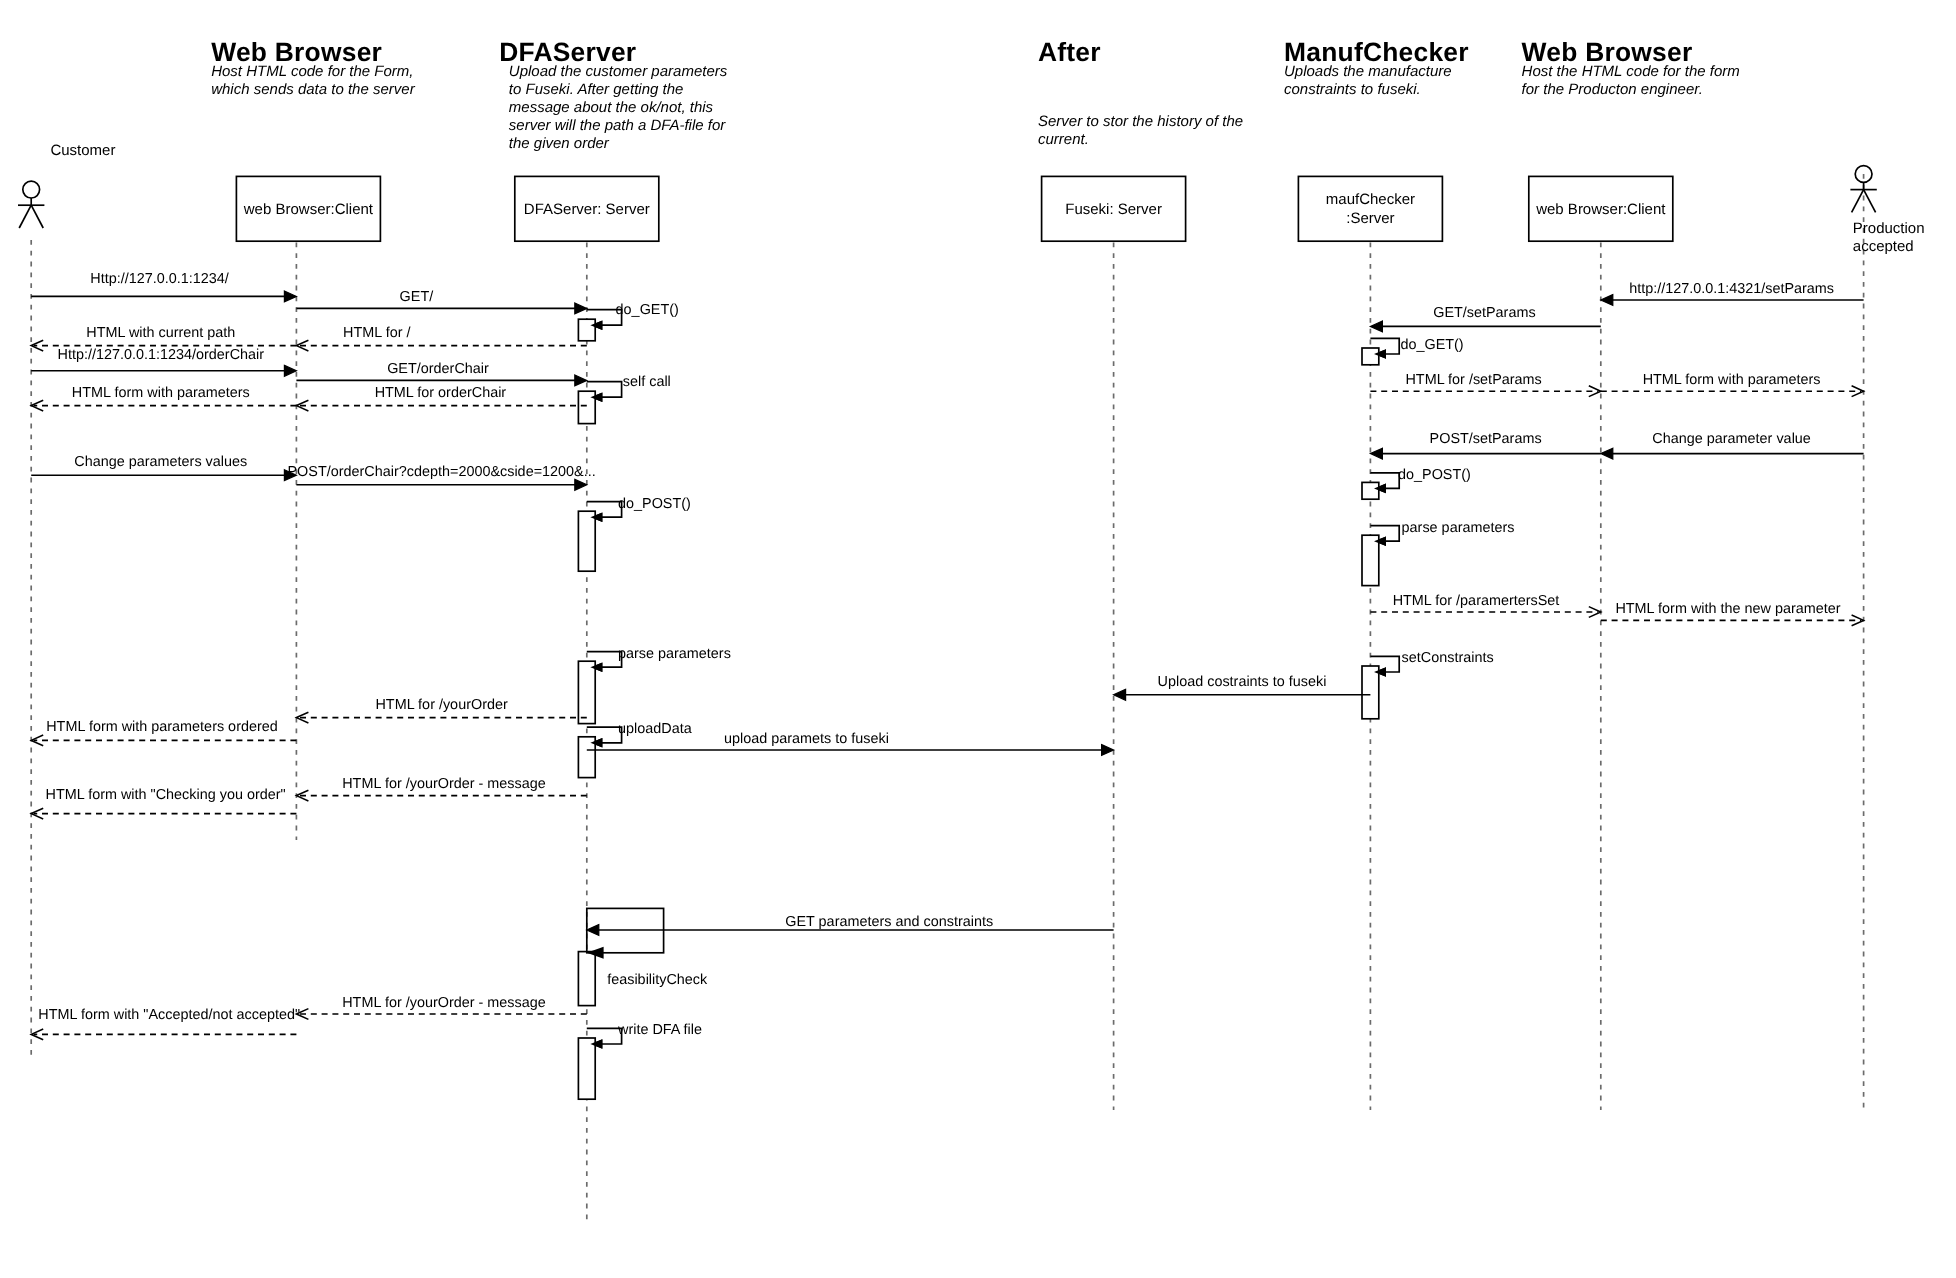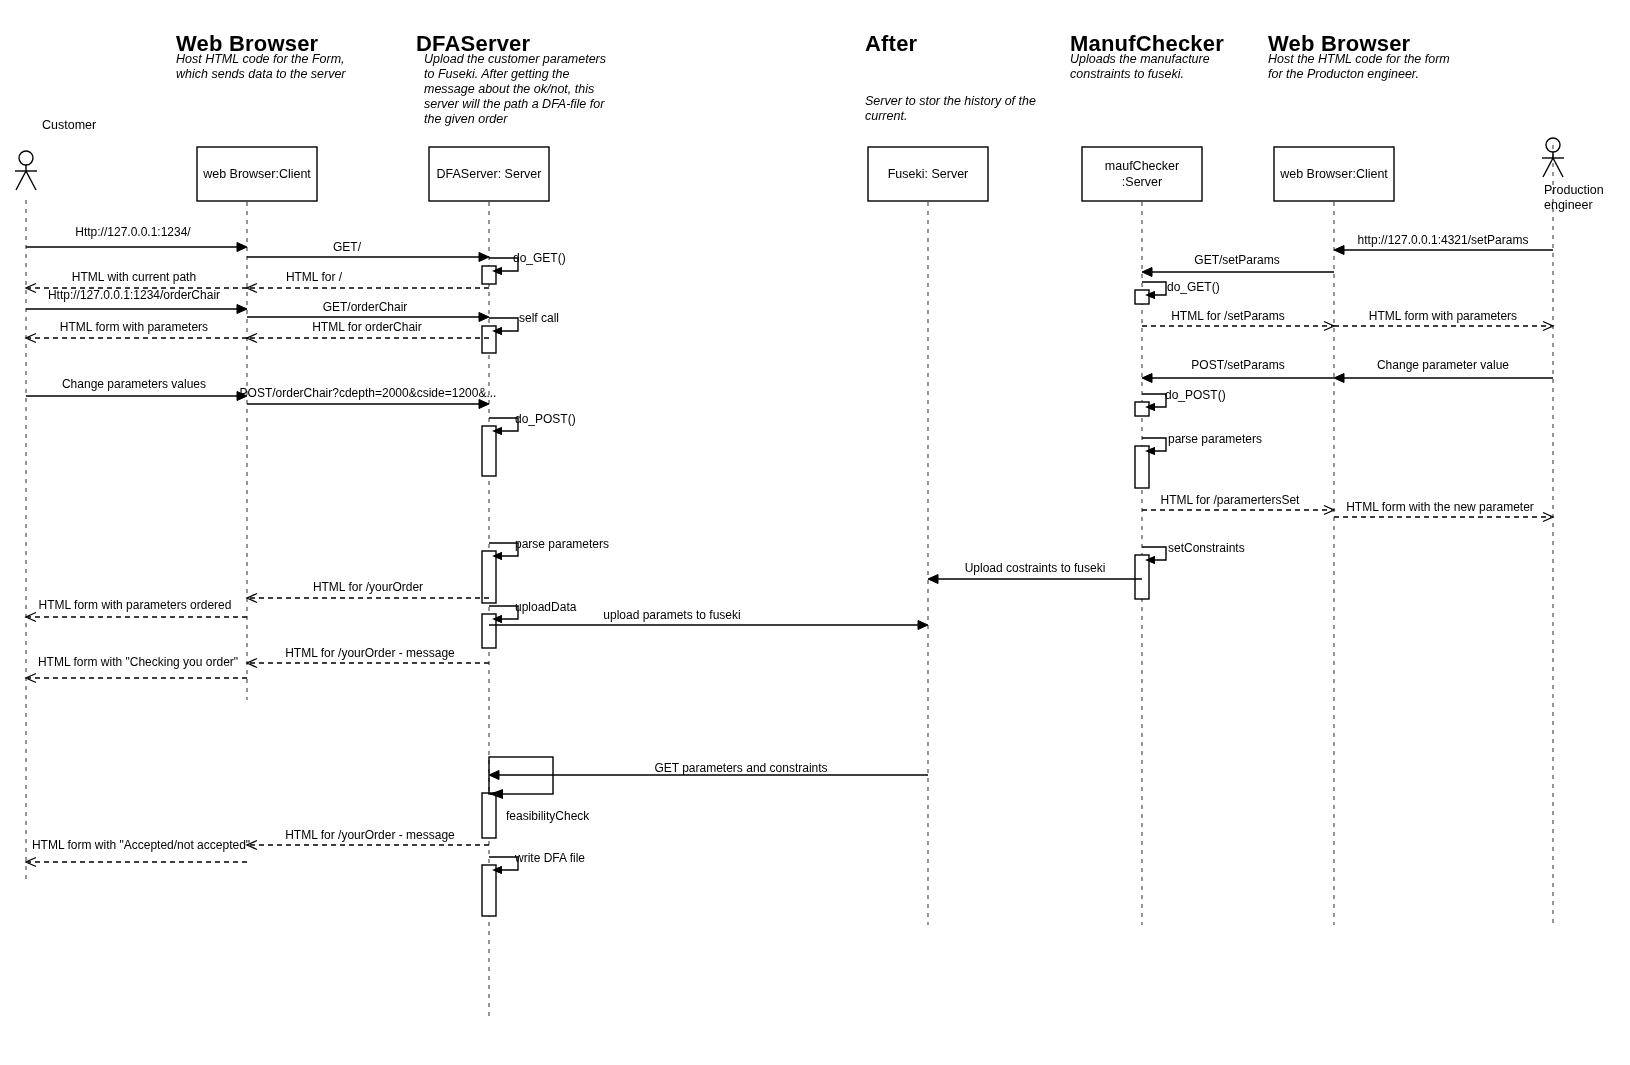--- a/index.html
+++ b/index.html
@@ -307,16 +307,16 @@
       <div class="col-title" style="left: 1268px; top: 14px;">Web Browser</div>
       <div class="col-desc" style="left: 1268px; top: 52px; width: 190px;">
         <div>Host the HTML code for the form</div>
         <div>for the Producton engineer.</div>
       </div>
       <div class="actor-label" style="left: 2px; top: 118px;">
         <div>Customer</div>
       </div>
       <div class="actor-label" style="left: 1504px; top: 183px;">
         <div>Production</div>
-        <div>engineer</div>
+        <div>accepted</div>
       </div>
     </div>
 </div>
 
 </body></html>

